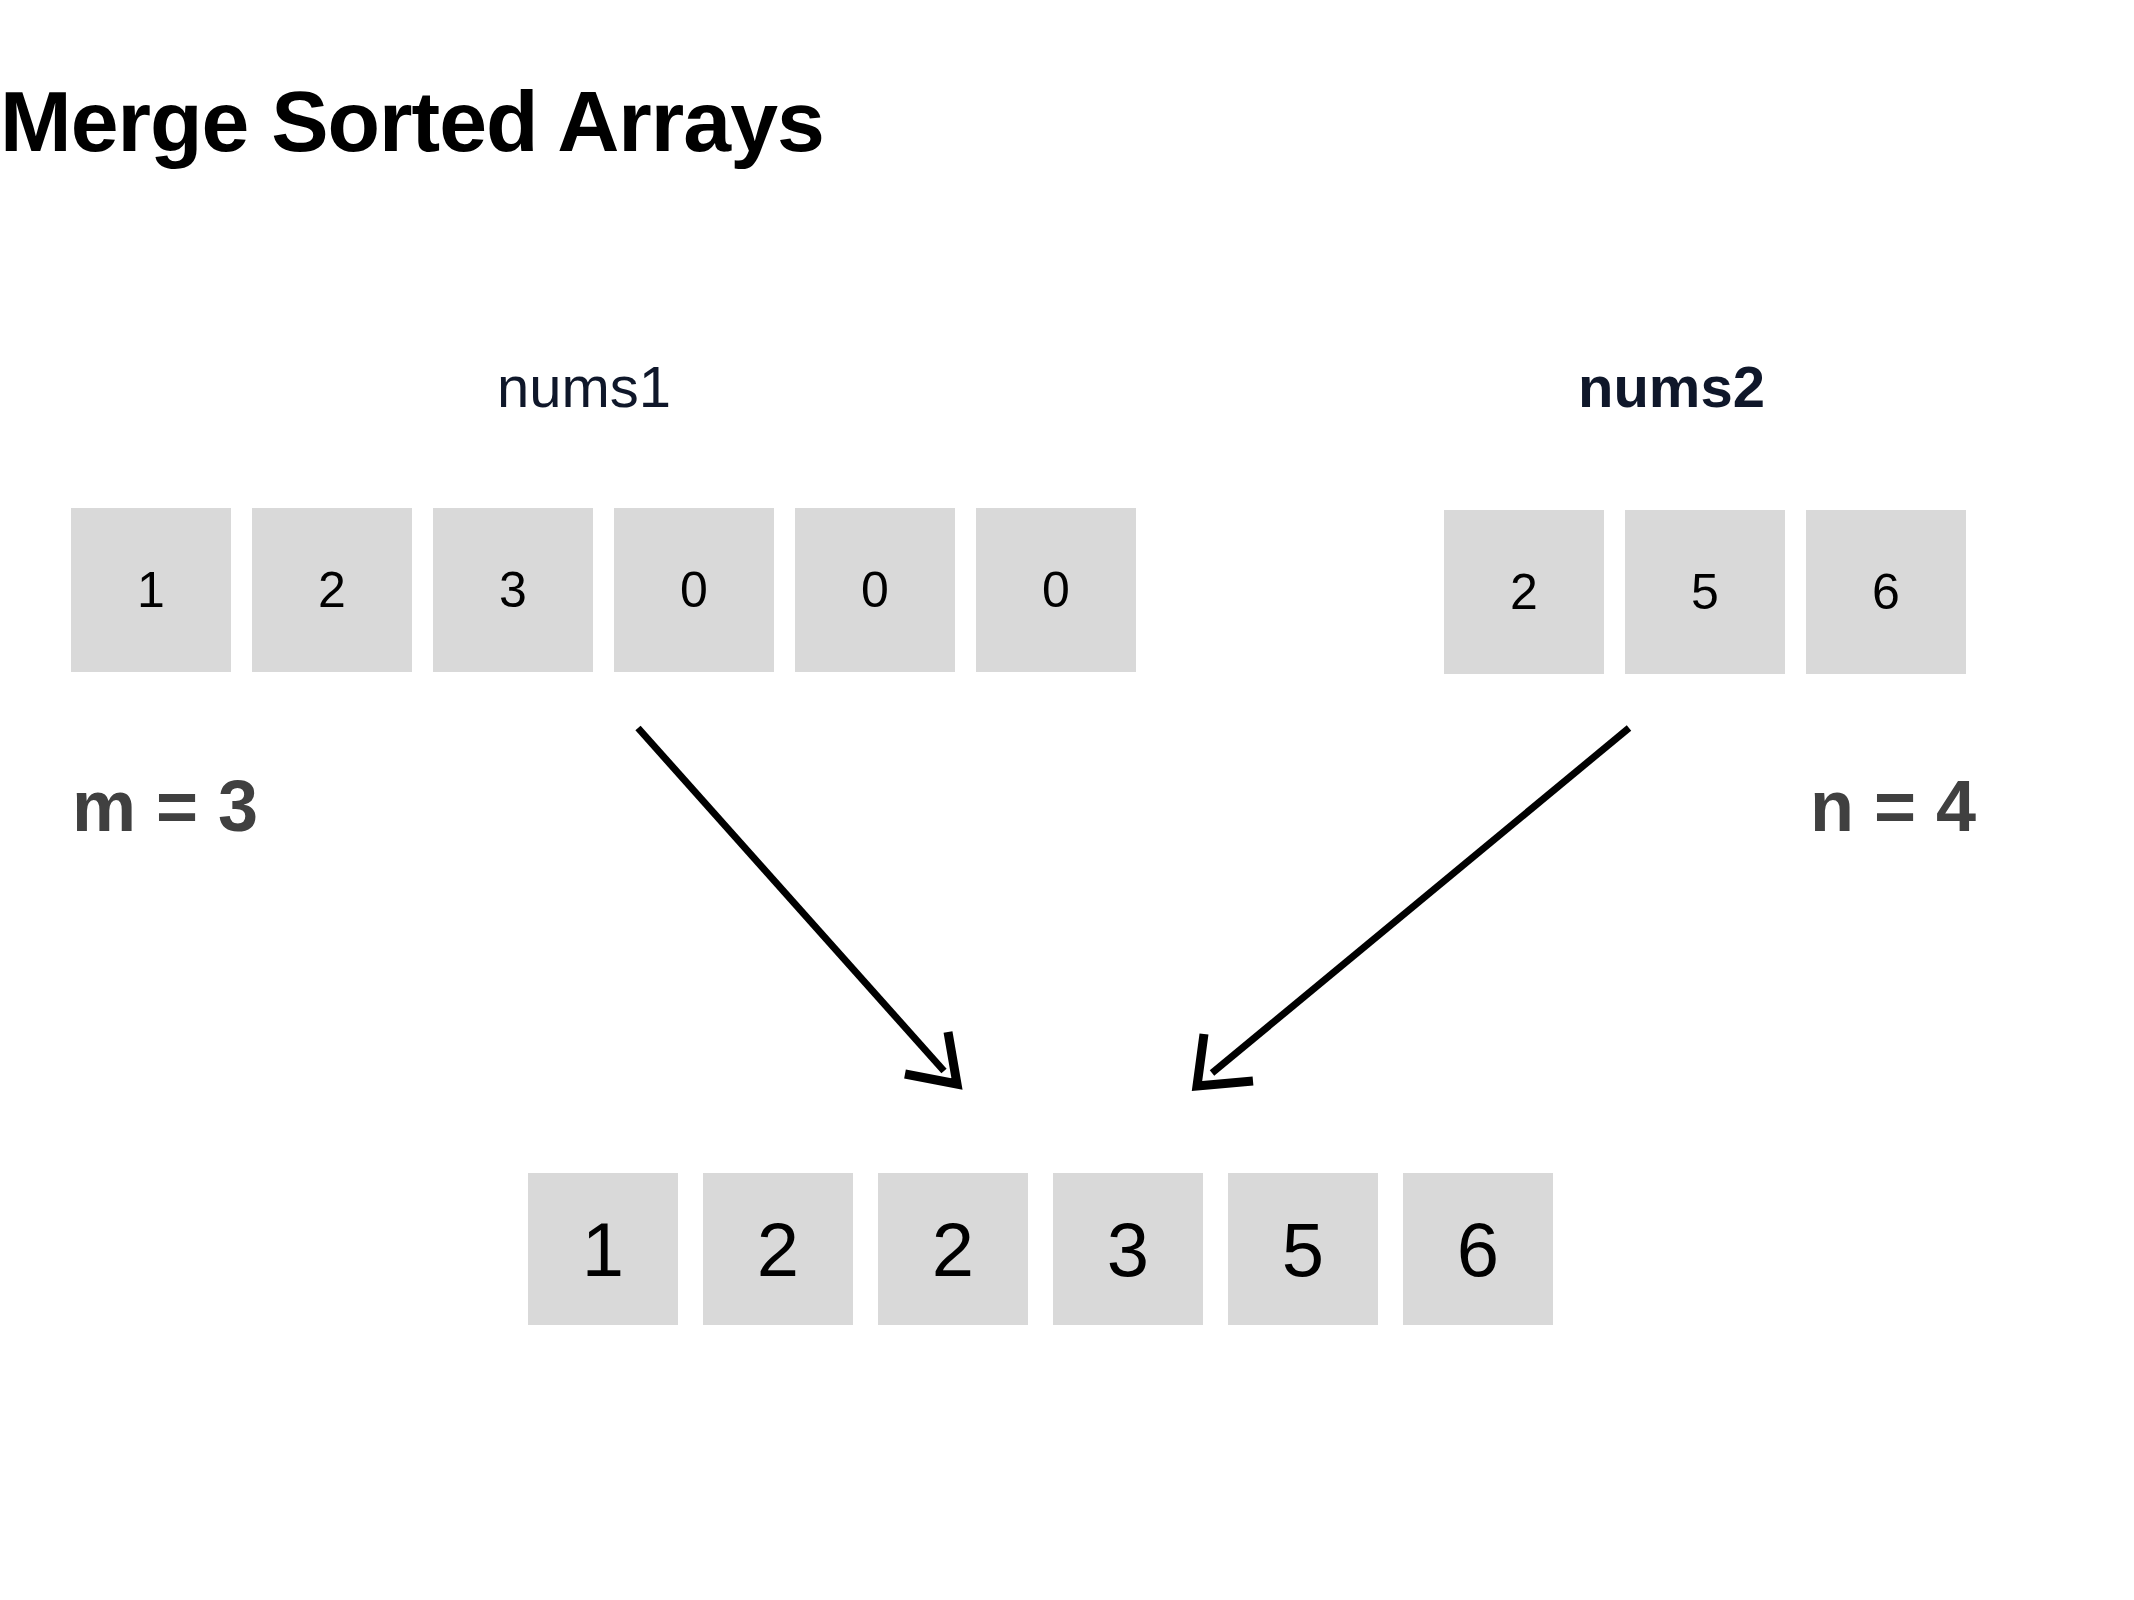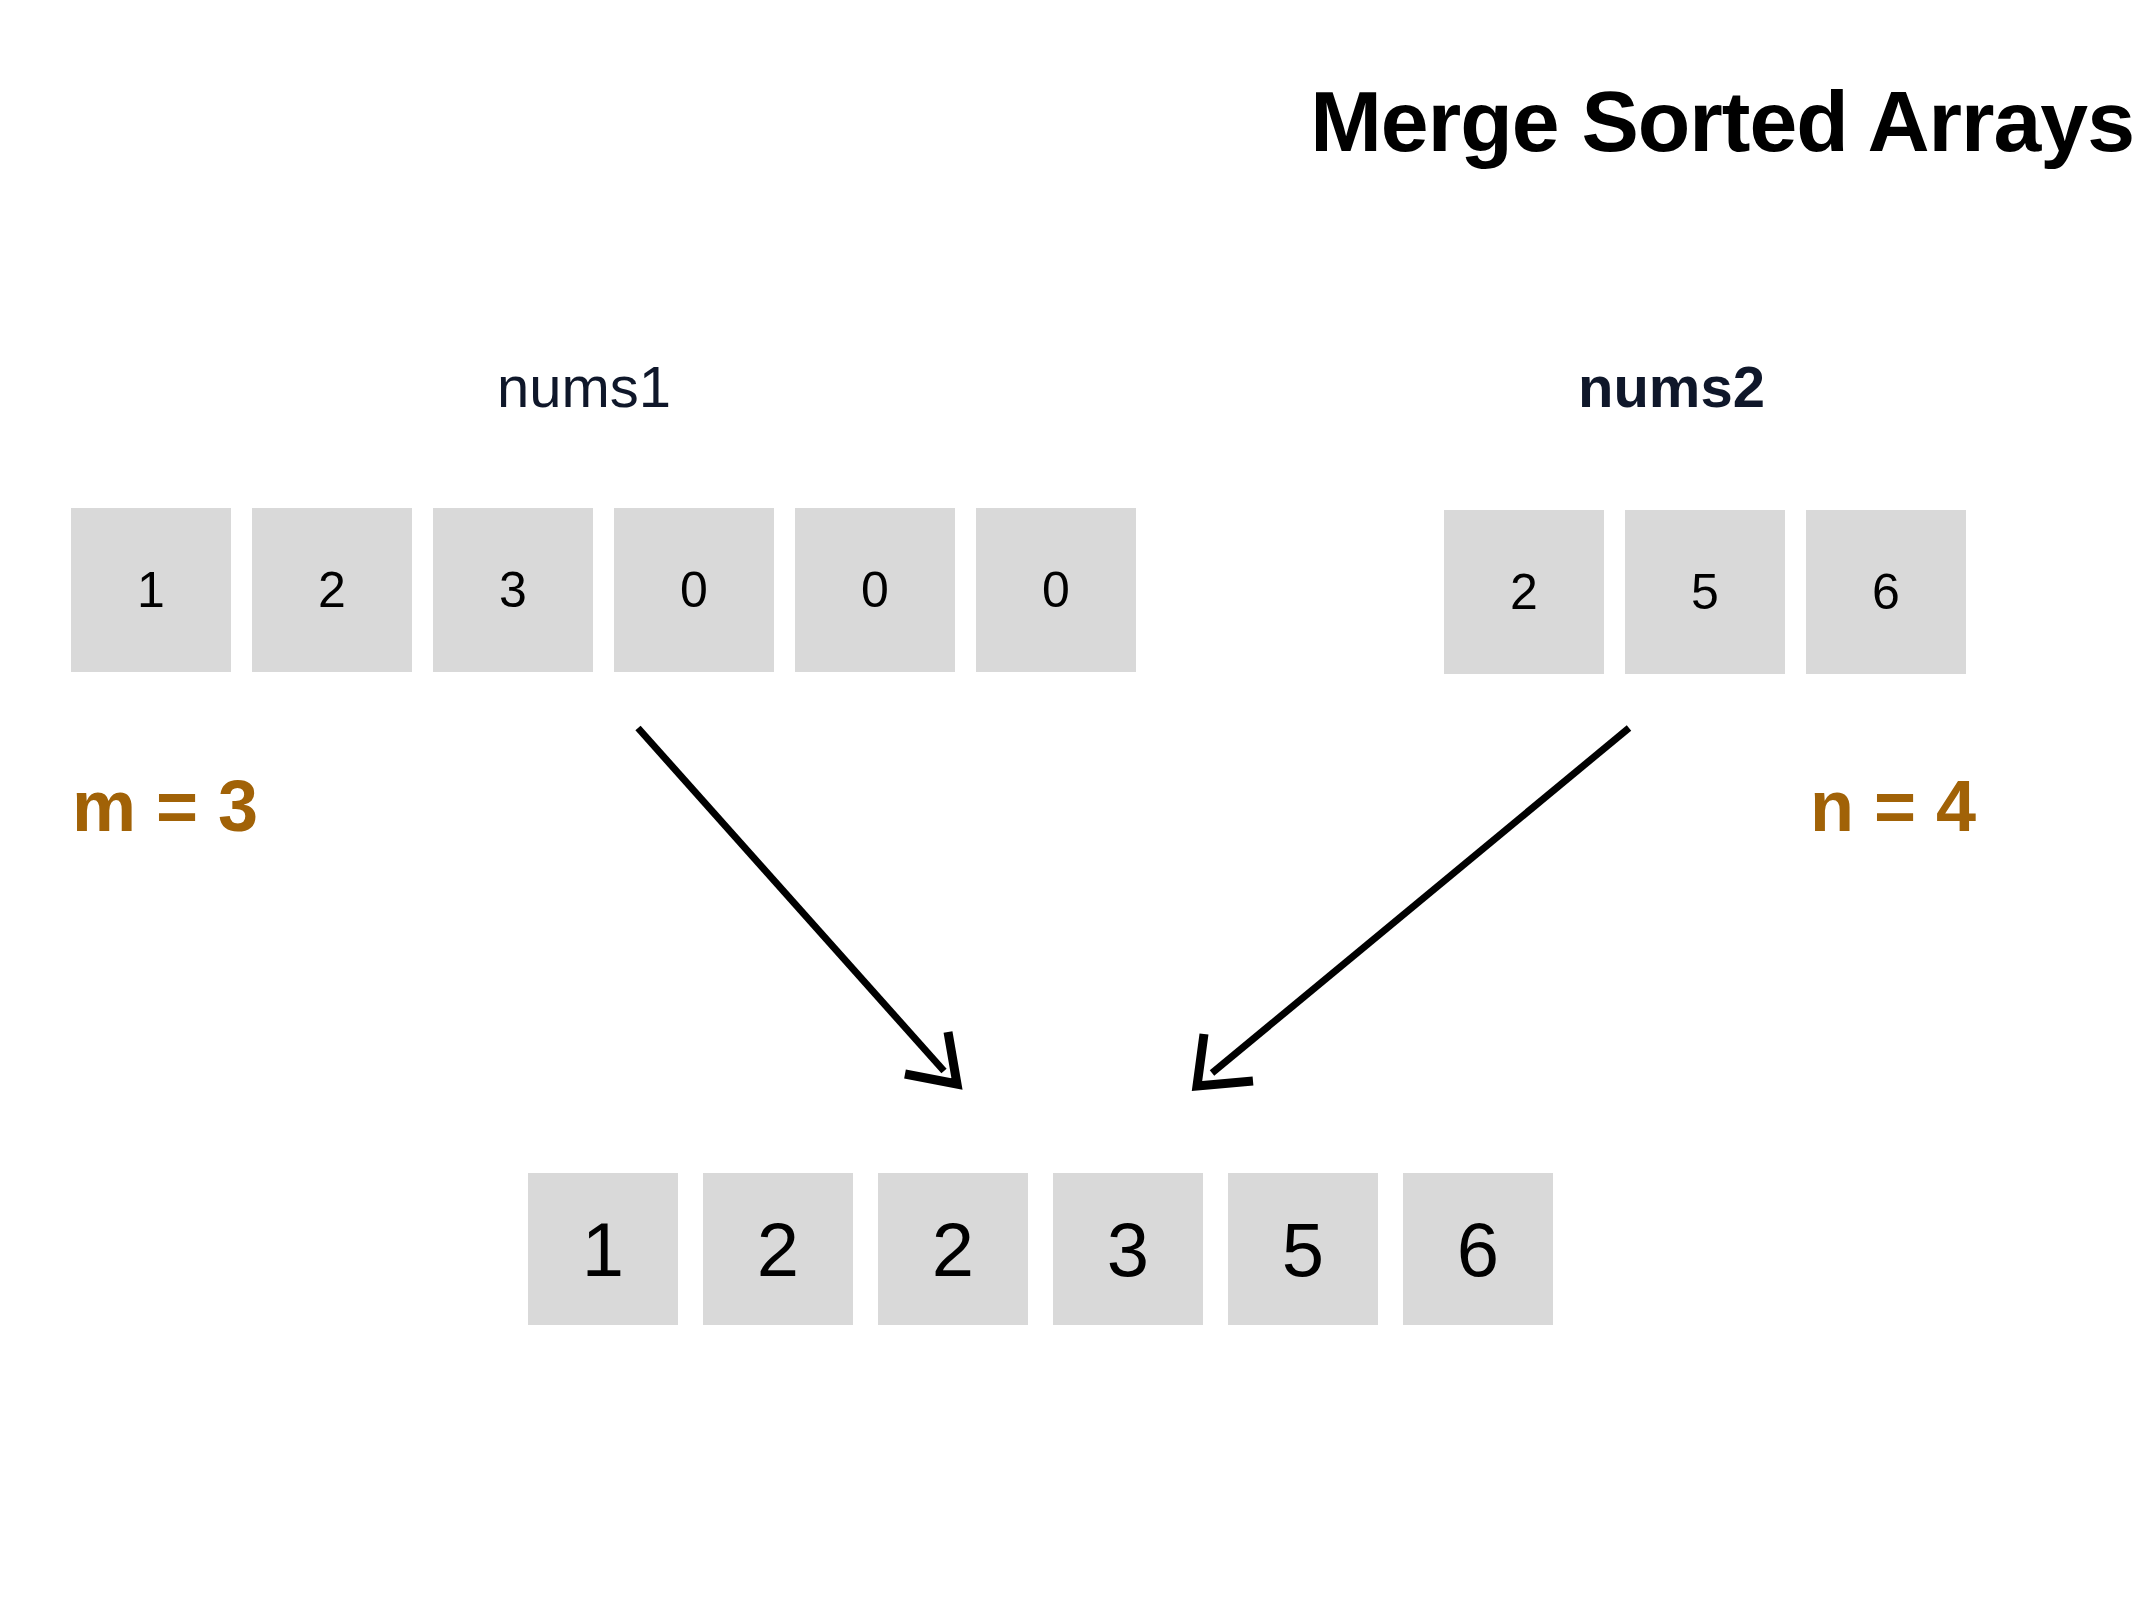--- a/index.html
+++ b/index.html
@@ -15,21 +15,21 @@
     overflow: hidden;
     font-family: "Liberation Sans", sans-serif;
   }
 
   
   .title {
     position: absolute;
     left: 0;
     top: 78px;
     width: 2134px;
-    text-align: right;
+    text-align: left;
     font-family: "Liberation Sans", sans-serif;
     font-weight: bold;
     font-size: 86px;
     line-height: 1.0;
     letter-spacing: -1px;
     color: #000000;
     white-space: nowrap;
   }
 
   
@@ -83,21 +83,21 @@
   }
   #row-result .cell:last-child { margin-right: 0; }
 
   
   .param {
     position: absolute;
     font-family: "Liberation Sans", sans-serif;
     font-weight: bold;
     font-size: 72px;
     line-height: 1.0;
-    color: #a16207;
+    color: #404040;
     white-space: nowrap;
   }
   #param-m { left: 72px;  top: 770px; }
   #param-n { left: 1810px; top: 770px; }
 
   
   #arrows {
     position: absolute;
     left: 0;
     top: 0;

